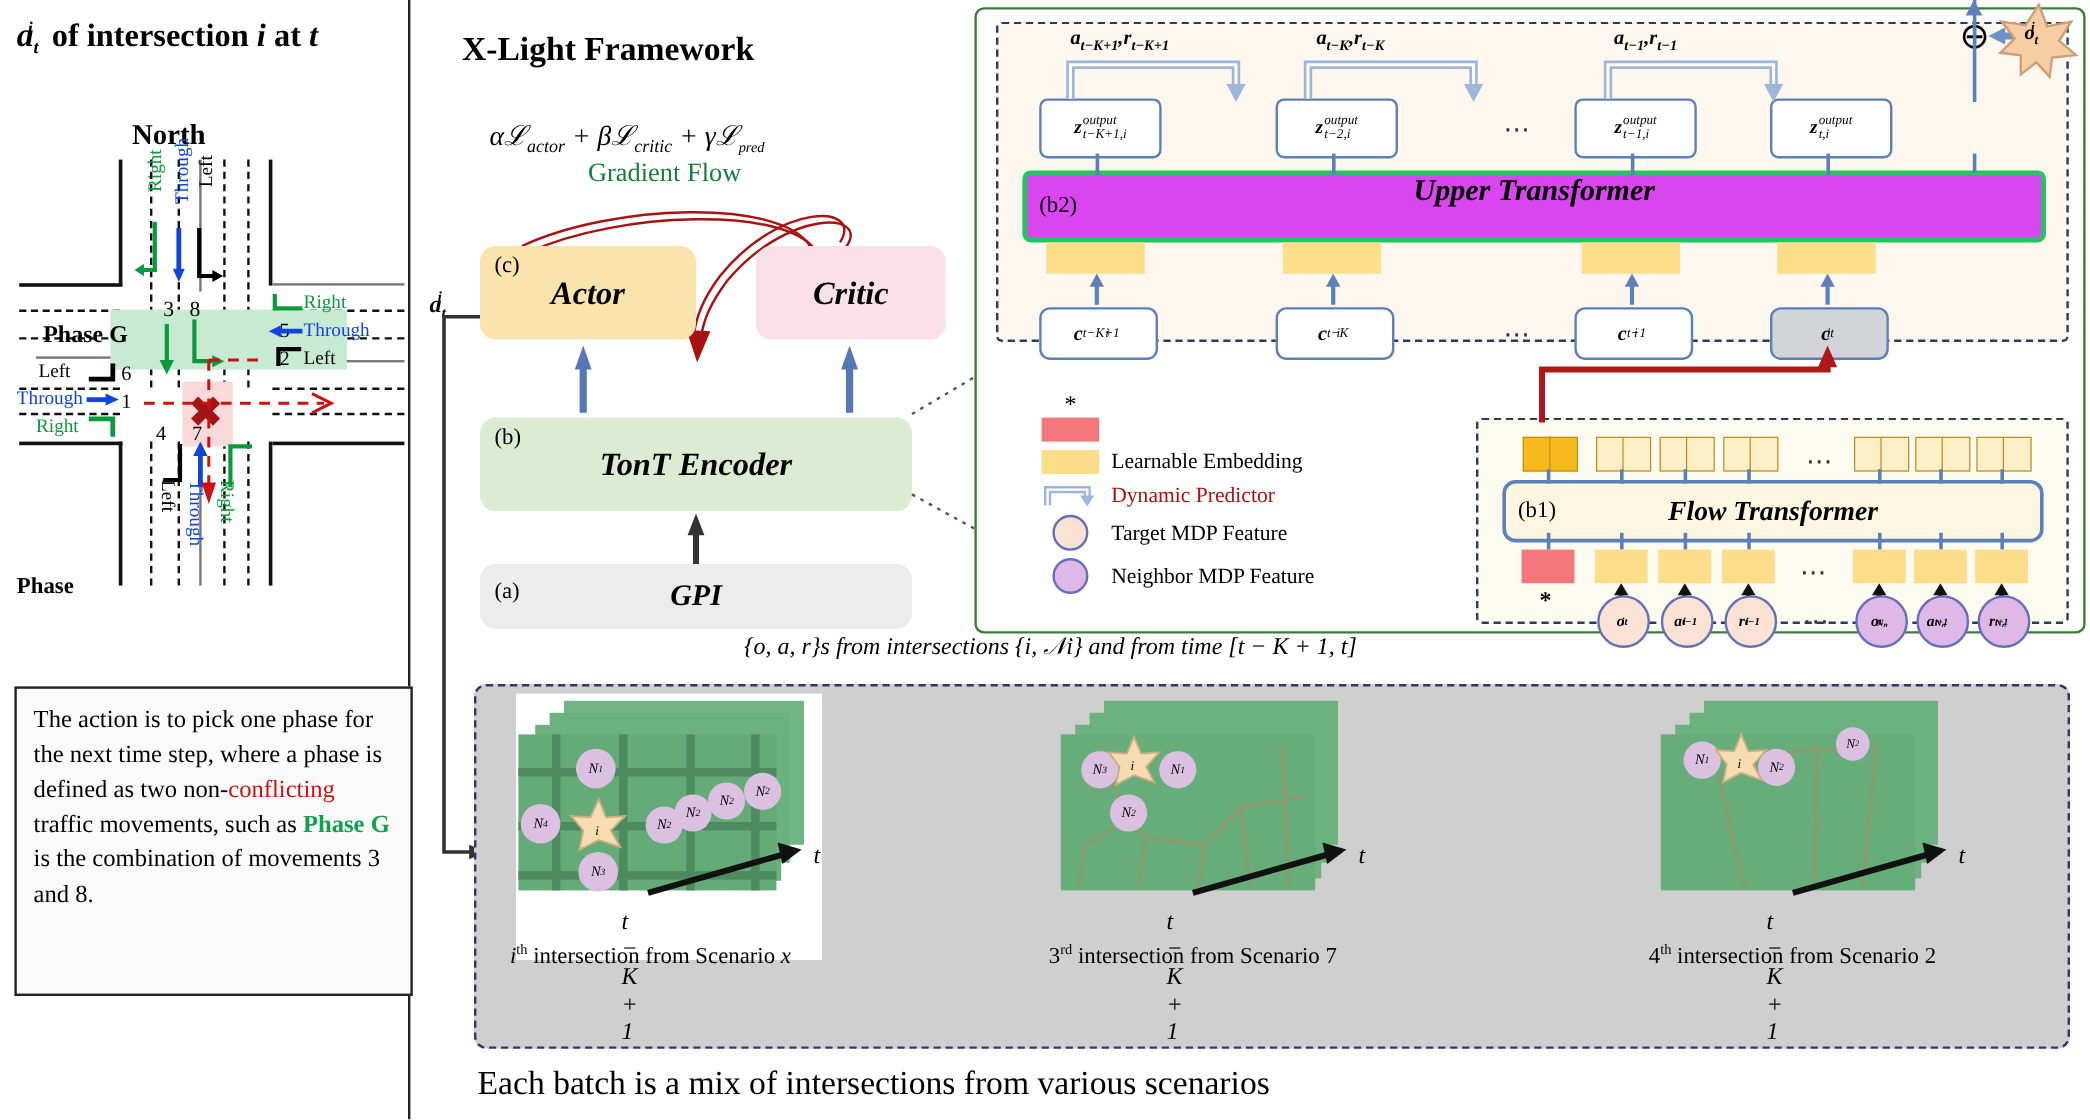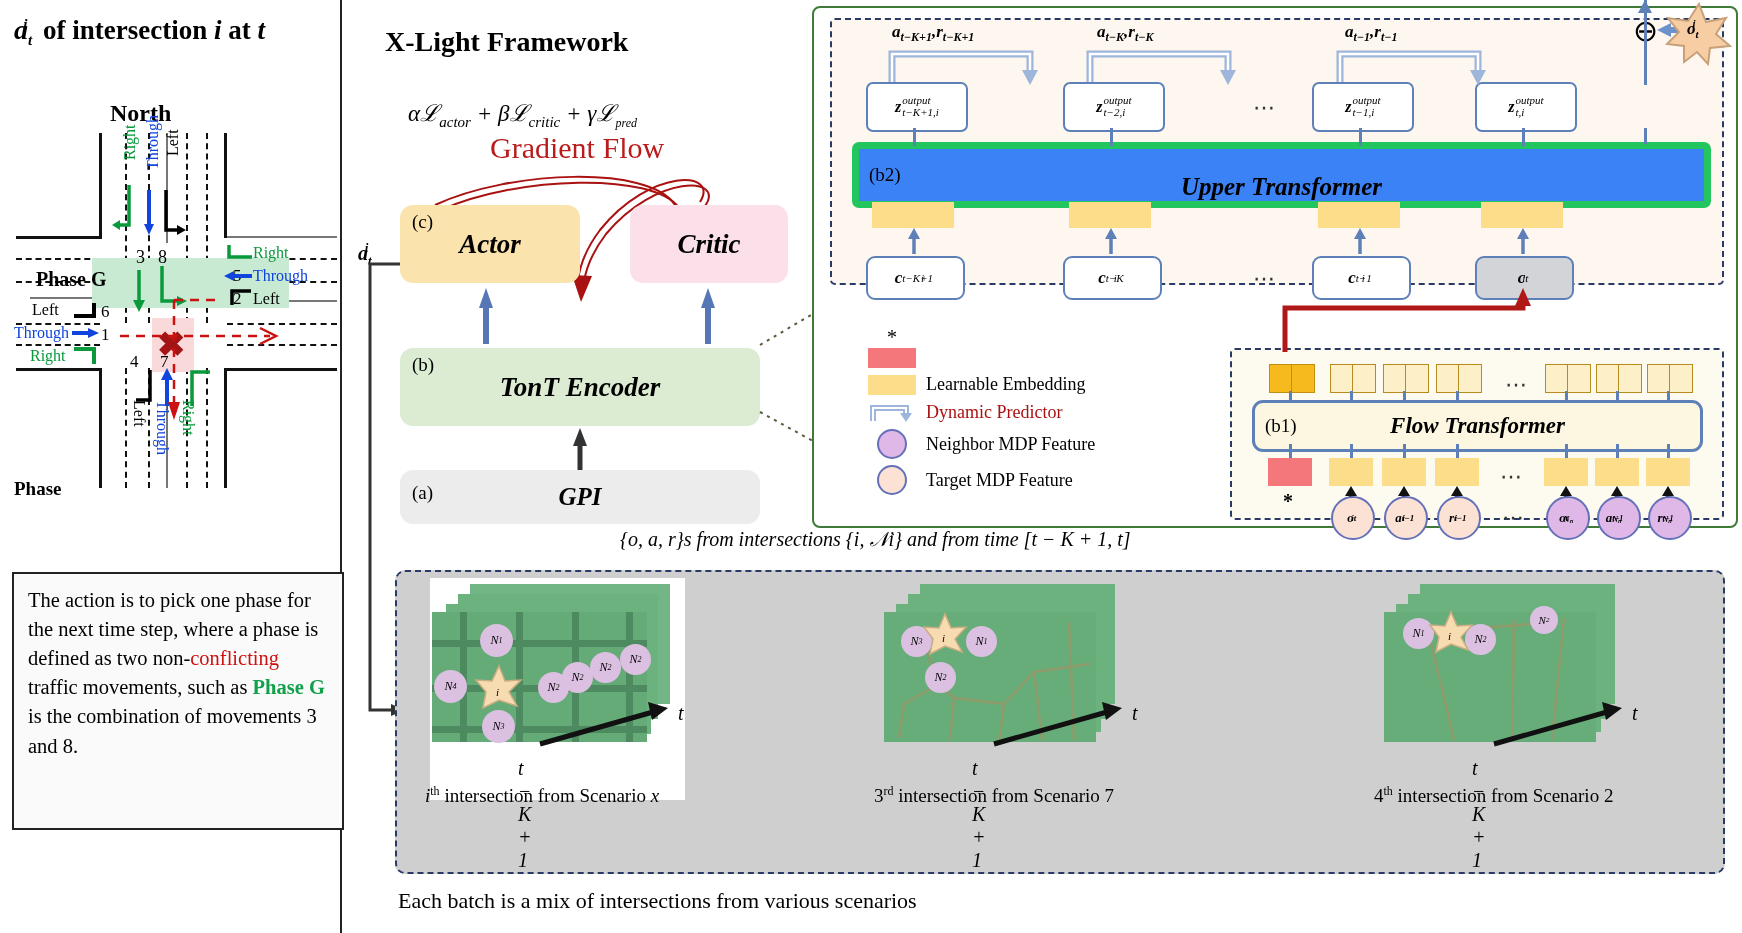--- a/index.html
+++ b/index.html
@@ -41,21 +41,21 @@
 
   
   #note-box{left:12px;top:572px;width:300px;height:230px;border:2px solid #222;
             background:#fafafa;padding:12px 14px;font-size:20.5px;line-height:1.42;}
   .cflt{color:#cc1111;}
   .pg{color:#12a14b;font-weight:bold;}
 
   
   #fw-title{left:385px;top:26px;font-size:28px;font-weight:bold;}
   #loss-eq{left:408px;top:96px;font-size:23px;font-style:italic;}
-  #grad-flow{left:490px;top:131px;font-size:30px;color:#b91c1c;}
+  #grad-flow{left:490px;top:131px;font-size:22px;color:#15803d;}
 
   .blockbox{border-radius:13px;display:flex;align-items:center;justify-content:center;
             font-weight:bold;font-style:italic;}
   #actor-box{left:400px;top:205px;width:180px;height:78px;background:#fae3ac;font-size:27px;}
   #critic-box{left:630px;top:205px;width:158px;height:78px;background:#fbdfe9;font-size:27px;}
   #tont-box{left:400px;top:348px;width:360px;height:78px;background:#dcecd3;font-size:27px;}
   #gpi-box{left:400px;top:470px;width:360px;height:54px;background:#ececec;font-size:25px;}
   .tagc{position:absolute;left:12px;top:6px;font-size:19px;font-style:normal;font-weight:normal;}
   #ait{left:358px;top:240px;font-size:20px;font-style:italic;font-weight:bold;}
   #oar-line{left:620px;top:528px;font-size:20px;font-style:italic;}
@@ -67,22 +67,22 @@
            border-radius:5px;background:#fdf7ef;}
   #b1-dash{left:1230px;top:348px;width:490px;height:168px;border:2px dashed #2a3a66;
            border-radius:5px;background:#fdfbf0;}
 
   .zbox{position:absolute;width:98px;height:46px;border:2.5px solid #5e80b8;border-radius:7px;
         background:#fff;display:flex;align-items:center;justify-content:center;font-size:16px;}
   .cbox{position:absolute;width:95px;height:40px;border:2.5px solid #5e80b8;border-radius:9px;
         background:#fff;display:flex;align-items:center;justify-content:center;font-size:17px;}
   .cbox.shaded{background:#d2d4d8;}
   .ybar{position:absolute;width:82px;height:26px;background:#fcdd8a;}
-  #upper-tf{left:852px;top:142px;width:845px;height:52px;border:7px solid #22c55e;border-radius:7px;
-            background:#3b82f6;display:flex;align-items:flex-end;justify-content:center;
+  #upper-tf{left:852px;top:142px;width:845px;height:52px;border:4px solid #22c55e;border-radius:7px;
+            background:#d946ef;display:flex;align-items:flex-start;justify-content:center;
             font-size:25px;font-weight:bold;font-style:italic;}
   #lower-tf{left:1252px;top:400px;width:445px;height:46px;border:3px solid #5e80b8;border-radius:11px;
             background:#fdf6e0;display:flex;align-items:center;justify-content:center;
             font-size:23px;font-weight:bold;font-style:italic;}
   .tag-b{position:absolute;left:10px;top:50%;transform:translateY(-50%);font-size:19px;
          font-style:normal;font-weight:normal;}
 
   .ar-lbl{position:absolute;font-size:17px;font-weight:bold;font-style:italic;}
   .dots{position:absolute;font-size:22px;letter-spacing:2px;color:#333;}
 
@@ -98,21 +98,21 @@
   
   #legend{left:866px;top:330px;width:230px;}
   .lg-row{display:flex;align-items:center;margin-bottom:6px;font-size:18px;}
   .lg-sw{width:52px;flex:0 0 52px;display:flex;align-items:center;justify-content:center;}
   .swatch{width:48px;height:20px;}
 
   
   #batch-dash{left:395px;top:570px;width:1326px;height:300px;border:2.5px dashed #2a3a66;
               border-radius:10px;background:#cfcfcf;}
   .scene-cap{position:absolute;font-size:19px;white-space:nowrap;}
-  #batch-note{left:398px;top:888px;font-size:22px;}
+  #batch-note{left:398px;top:888px;font-size:28px;}
 
   .tk{position:absolute;font-size:20px;font-style:italic;}
 </style>
 </head>
 <body>
 
 <div class="abs" id="divider"></div>
 
 <div class="abs" id="left-title">
   <span class="ital bold" style="font-size:28px;">a</span><sub style="font-size:15px;" class="ital bold">t</sub><sup style="font-size:15px;position:relative;left:-9px;" class="ital bold">i</sup><span style="font-weight:bold;"> of intersection </span><span class="ital bold">i</span><span style="font-weight:bold;"> at </span><span class="ital bold">t</span>
@@ -585,29 +585,29 @@
       <svg width="48" height="22">
         <path d="M5,20 L5,7 L38,7 L38,14" stroke="#9eb6dc" stroke-width="6" fill="none"></path>
         <path d="M5,20 L5,7 L38,7 L38,14" stroke="#fff" stroke-width="2" fill="none"></path>
         <path d="M32,12 L38,21 L44,12 Z" fill="#9eb6dc"></path>
       </svg>
     </div>
     <div style="margin-left:8px;color:#aa1111;">Dynamic Predictor</div>
   </div>
   <div class="lg-row">
     <div class="lg-sw">
+        <div style="width:26px;height:26px;border-radius:50%;border:2.5px solid #6470b8;background:#fbe2d5;"></div>
+      </div>
+    <div style="margin-left:8px;">Target MDP Feature</div>
+  </div>
+  <div class="lg-row">
+    <div class="lg-sw">
         <div style="width:26px;height:26px;border-radius:50%;border:2.5px solid #6470b8;background:#dfb8e8;"></div>
       </div>
     <div style="margin-left:8px;">Neighbor MDP Feature</div>
-  </div>
-  <div class="lg-row">
-    <div class="lg-sw">
-        <div style="width:26px;height:26px;border-radius:50%;border:2.5px solid #6470b8;background:#fbe2d5;"></div>
-      </div>
-    <div style="margin-left:8px;">Target MDP Feature</div>
   </div>
 </div>
 
 <div class="abs" id="batch-dash"></div>
 
 <div class="abs" style="left:430px;top:578px;width:255px;height:222px;background:#fff;"></div>
 <div class="abs">
   <div class="abs" style="left:470px;top:584px;width:200px;height:120px;background:#6cb27e;opacity:.95;"></div>
   <div class="abs" style="left:458px;top:594px;width:200px;height:125px;background:#6cb27e;"></div>
   <div class="abs" style="left:446px;top:604px;width:205px;height:130px;background:#6cb27e;"></div>

